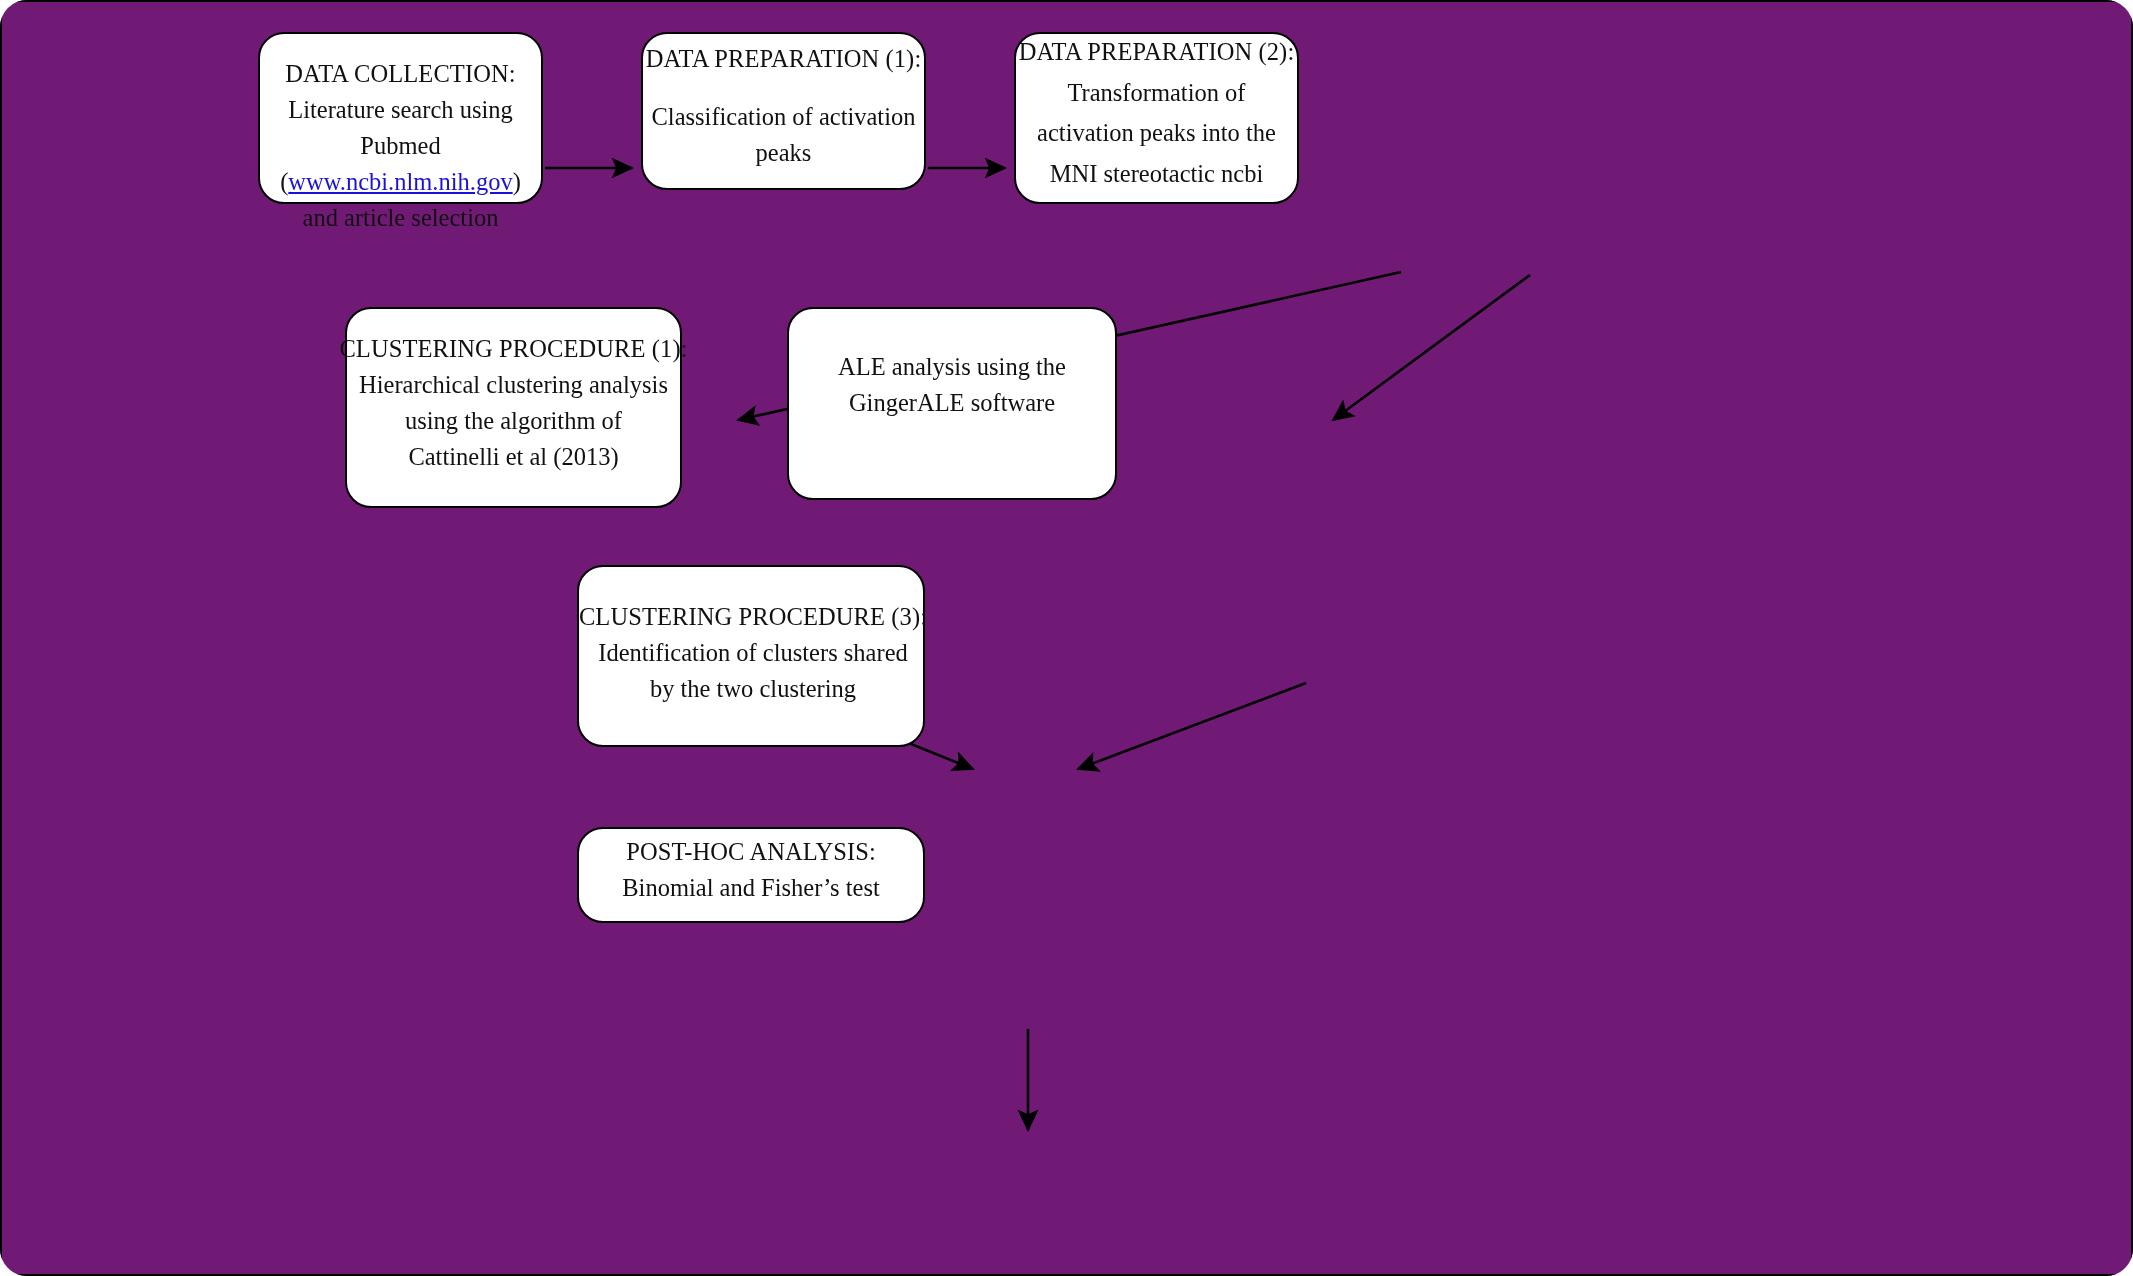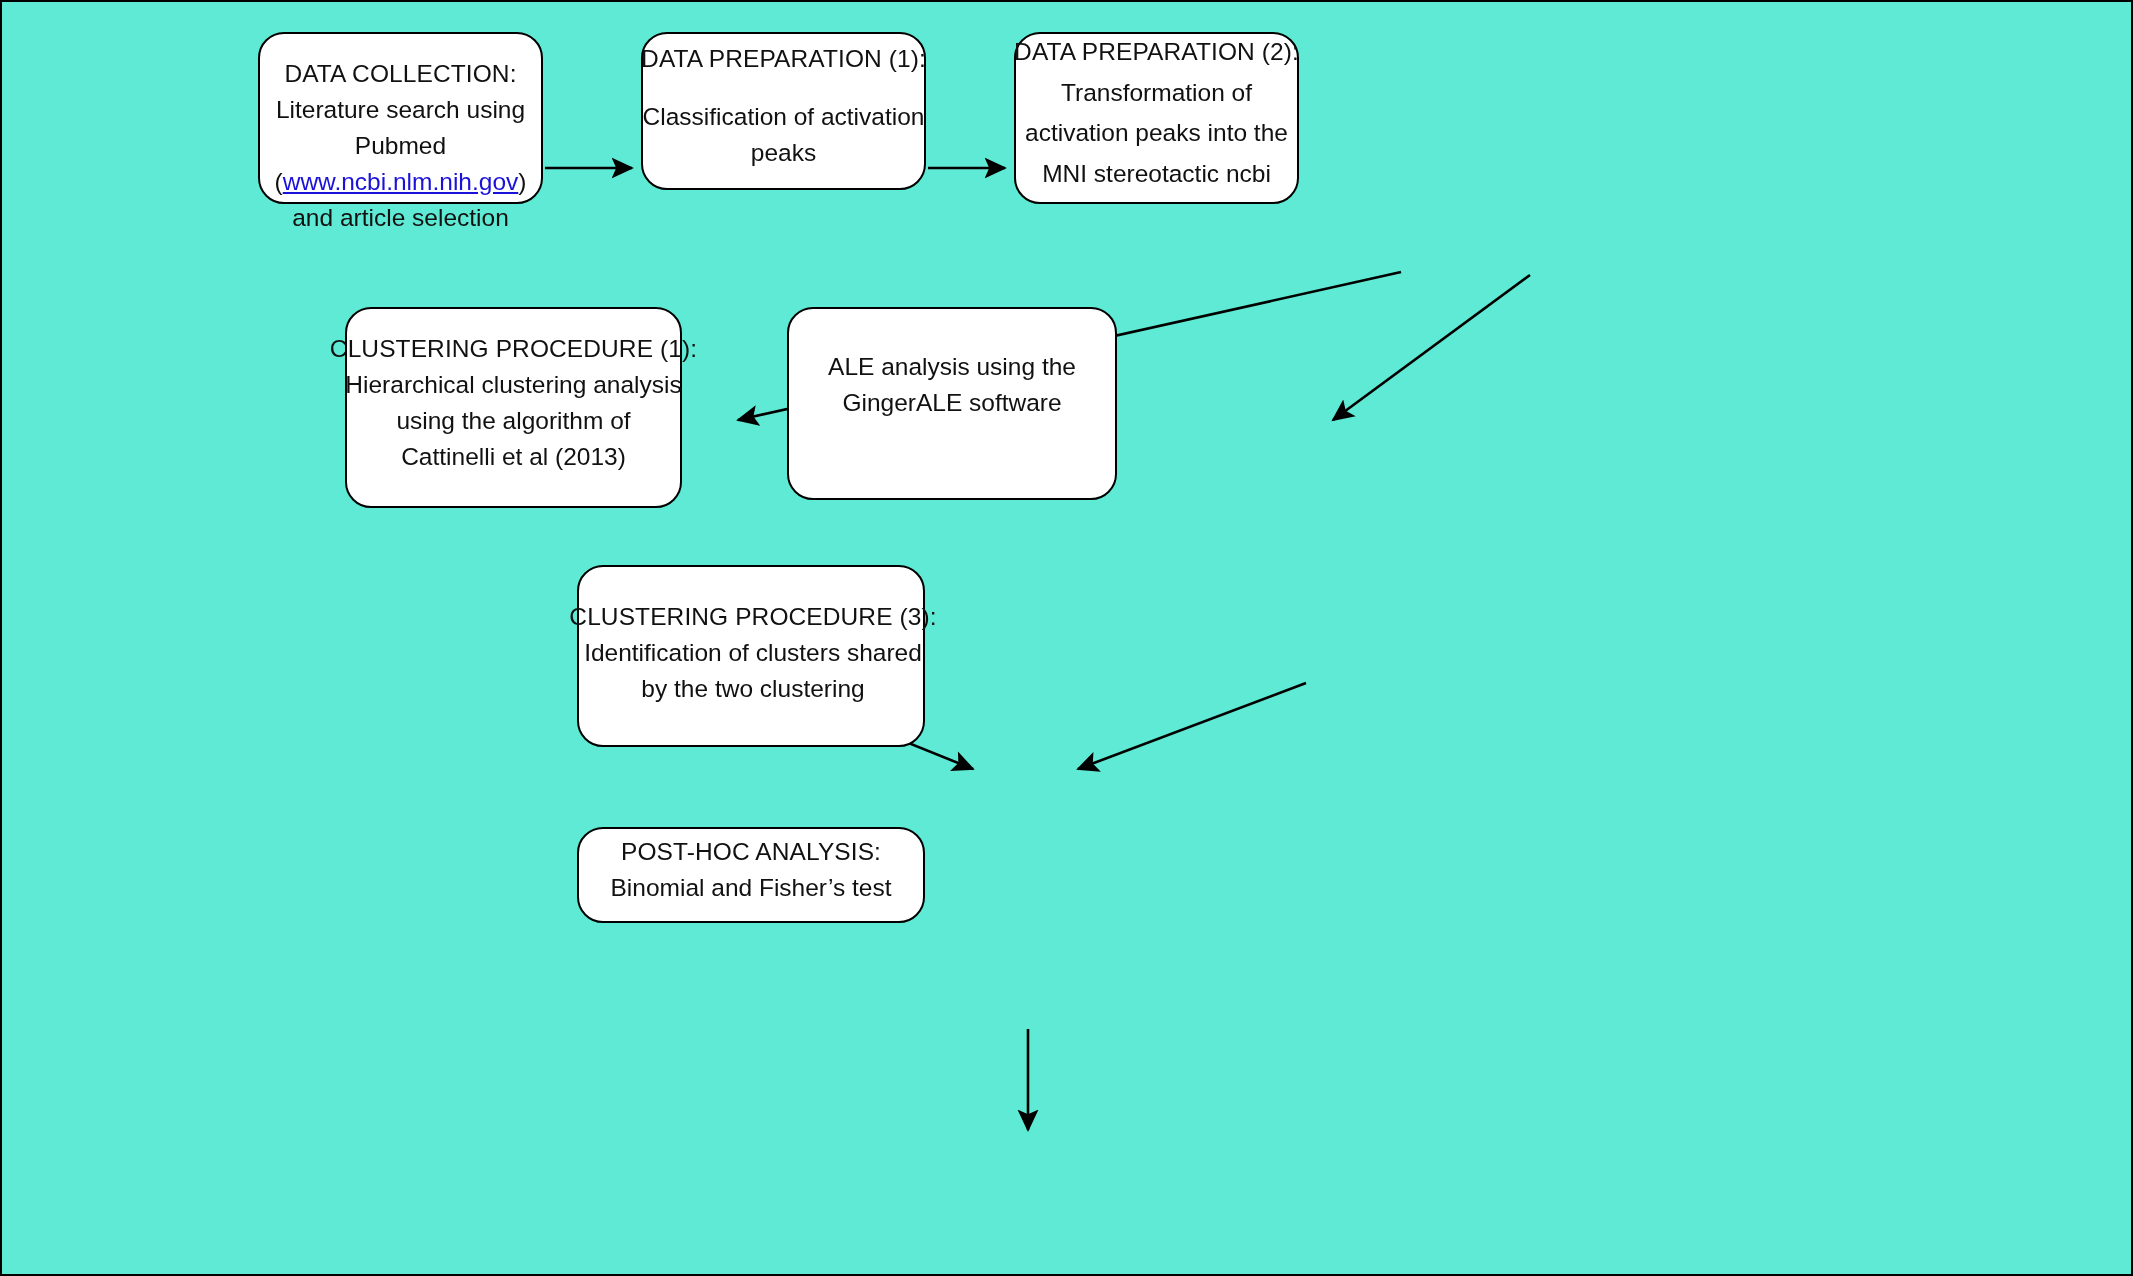--- a/index.html
+++ b/index.html
@@ -4,23 +4,24 @@
 <style>
   html, body {
     margin: 0;
     padding: 0;
     background: #ffffff;
   }
   #canvas {
     position: relative;
     width: 2133px;
     height: 1276px;
-    background: #5eead4;
-    font-family: Liberation Sans, sans-serif;
+    background: #701a75;
+    font-family: Liberation Serif, serif;
     overflow: hidden;
+    border-radius: 27px;
   }
   
   #frame {
     position: absolute;
     left: 0; top: 0;
     width: 2133px; height: 1276px;
     box-sizing: border-box;
     border: 2px solid #000000;
     pointer-events: none;
   }

